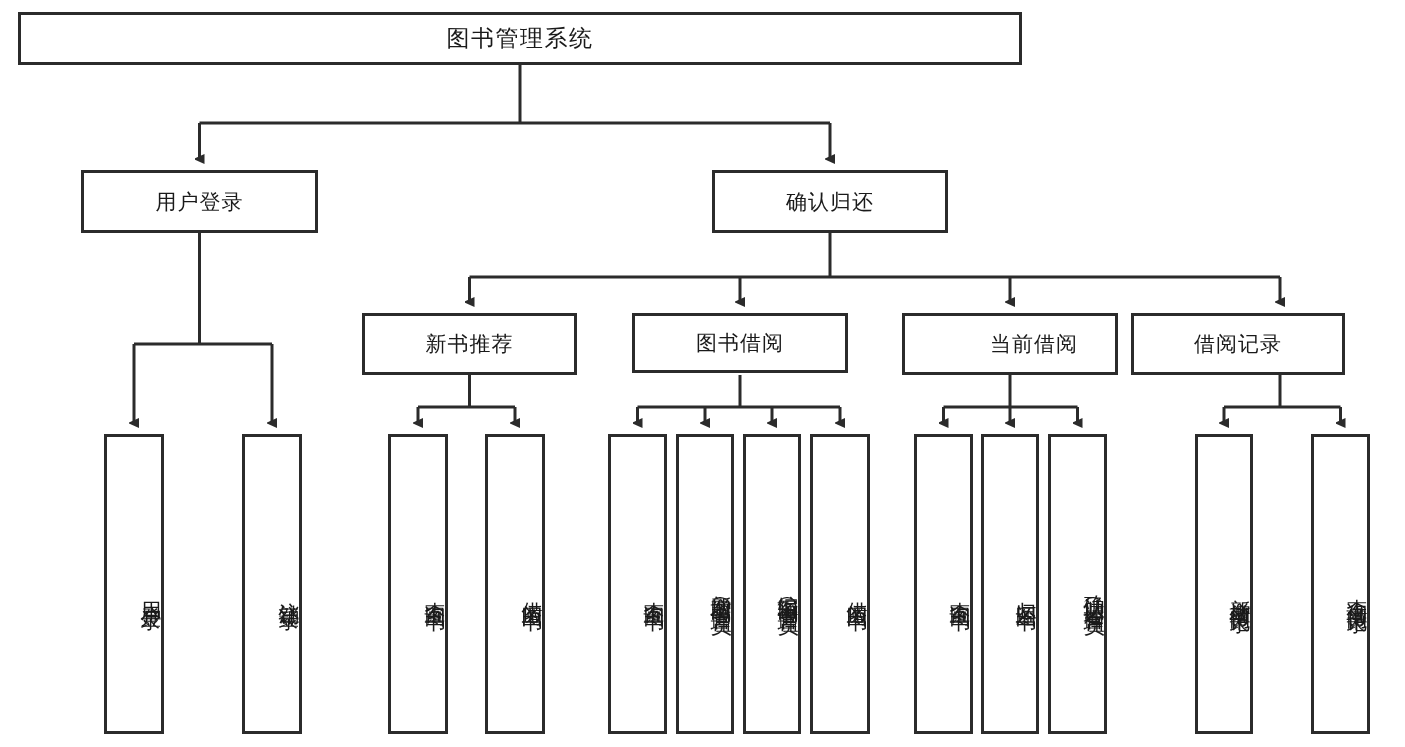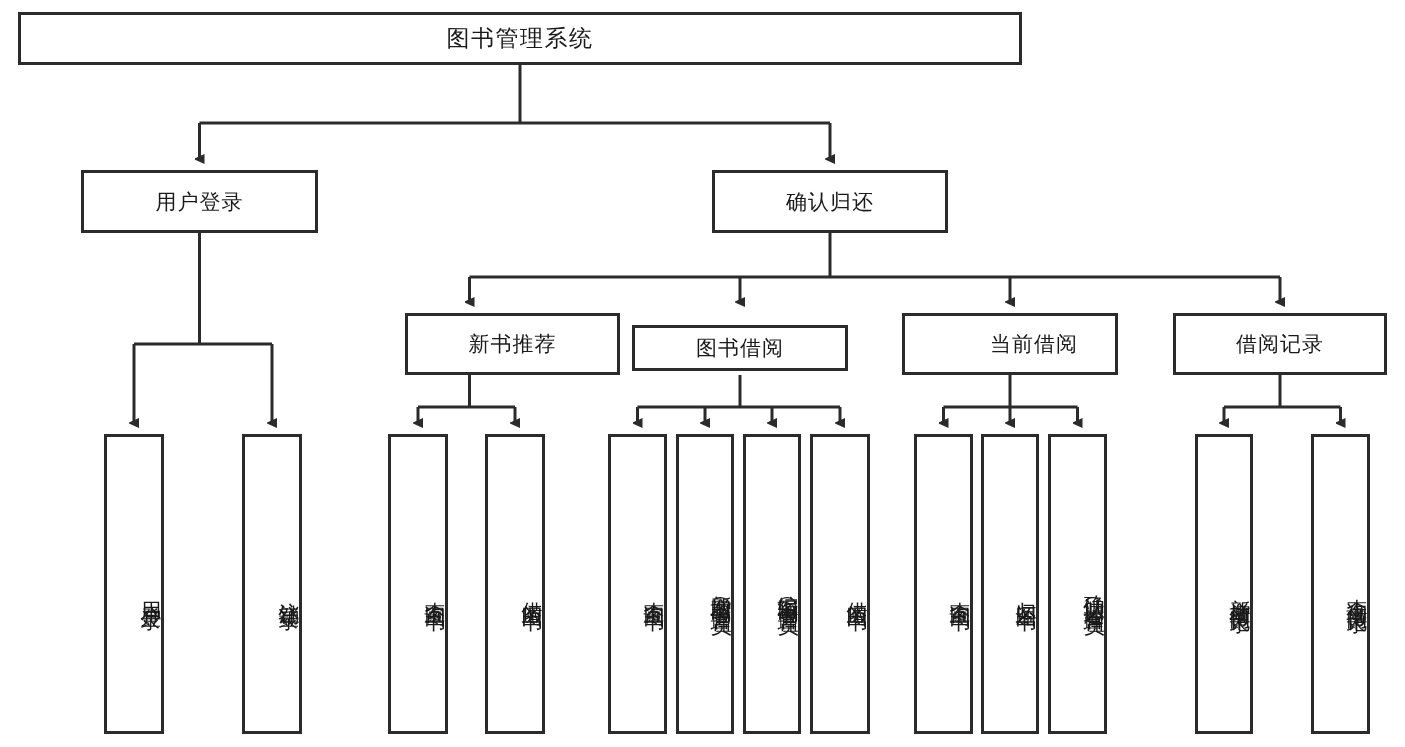--- a/index.html
+++ b/index.html
@@ -113,30 +113,30 @@
   <div id="node-layer">
       <div class="node node-h" id="title-node" style="left: 18px; top: 12px; width: 1004px; height: 53px;">
         <span>图书管理系统</span>
       </div>
       <div class="node node-h" style="left: 81px; top: 170px; width: 237px; height: 63px;">
         <span>用户登录</span>
       </div>
       <div class="node node-h" style="left: 712px; top: 170px; width: 236px; height: 63px;">
         <span>确认归还</span>
       </div>
-      <div class="node node-h" style="left: 362px; top: 313px; width: 215px; height: 62px; margin-left: 43px;">
+      <div class="node node-h" style="left: 362px; top: 313px; width: 215px; height: 62px;">
         <span>新书推荐</span>
       </div>
-      <div class="node node-h" style="left: 632px; top: 313px; width: 216px; height: 46px; margin-top: 12px;">
+      <div class="node node-h" style="left: 632px; top: 313px; width: 216px; height: 60px;">
         <span>图书借阅</span>
       </div>
       <div class="node node-h" style="left: 902px; top: 313px; width: 216px; height: 62px; padding-left: 48px;">
         <span>当前借阅</span>
       </div>
-      <div class="node node-h" style="left: 1173px; top: 313px; width: 214px; height: 62px; font-family: Liberation Serif, serif;">
+      <div class="node node-h" style="left: 1131px; top: 313px; width: 214px; height: 62px; font-family: Liberation Serif, serif;">
         <span>借阅记录</span>
       </div>
       <div class="node node-v" style="left: 104px; top: 434px; width: 60px; height: 300px;">
         <span>用户登录</span>
       </div>
       <div class="node node-v" style="left: 242px; top: 434px; width: 60px; height: 300px;">
         <span>注销登录</span>
       </div>
       <div class="node node-v" style="left: 388px; top: 434px; width: 60px; height: 300px;">
         <span>查询图书</span>

